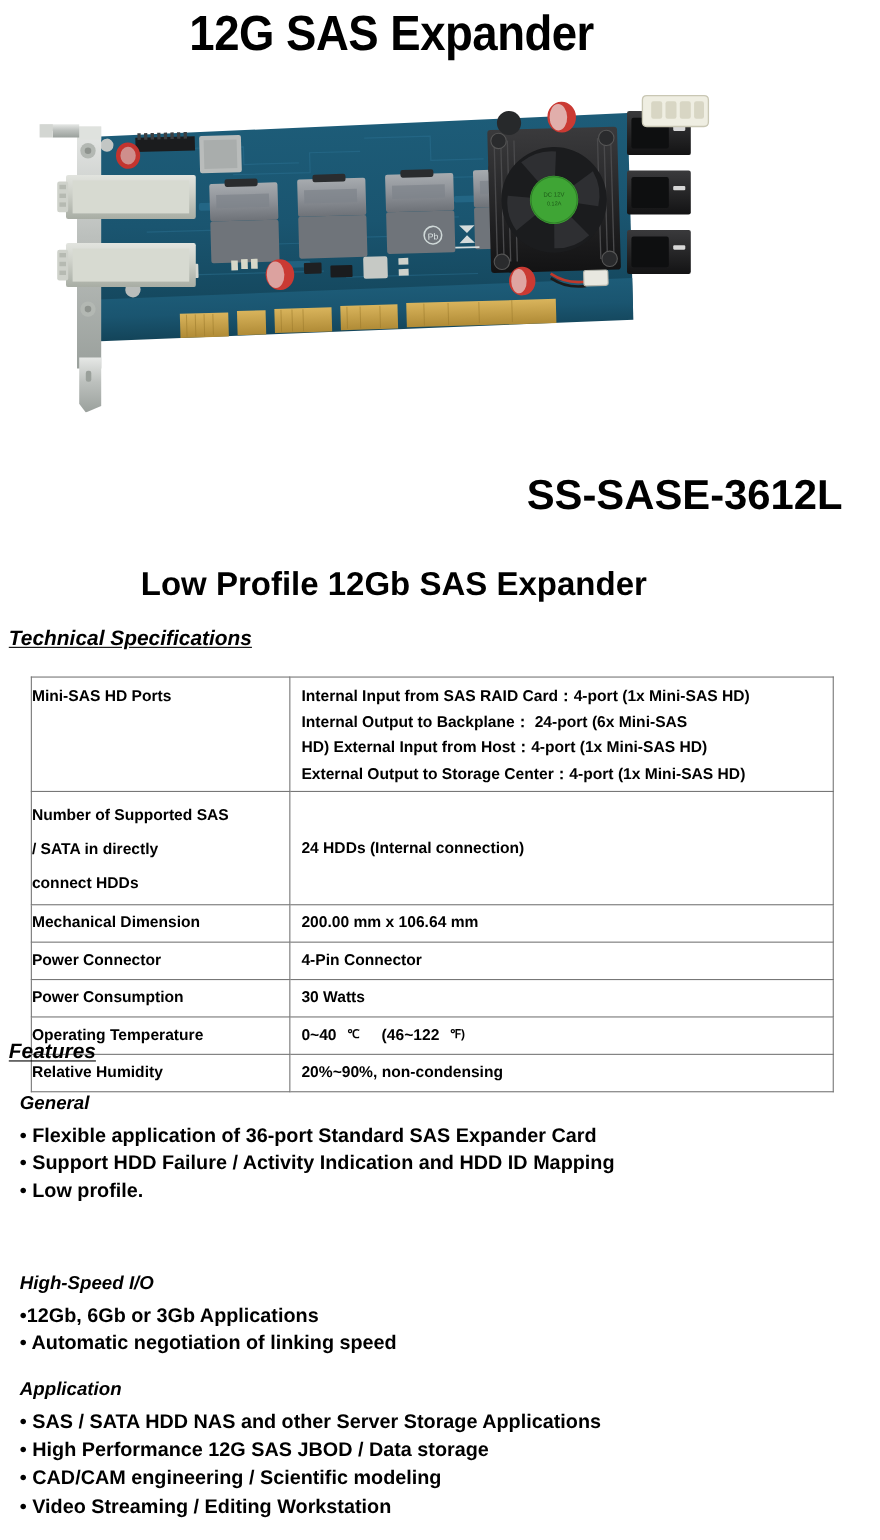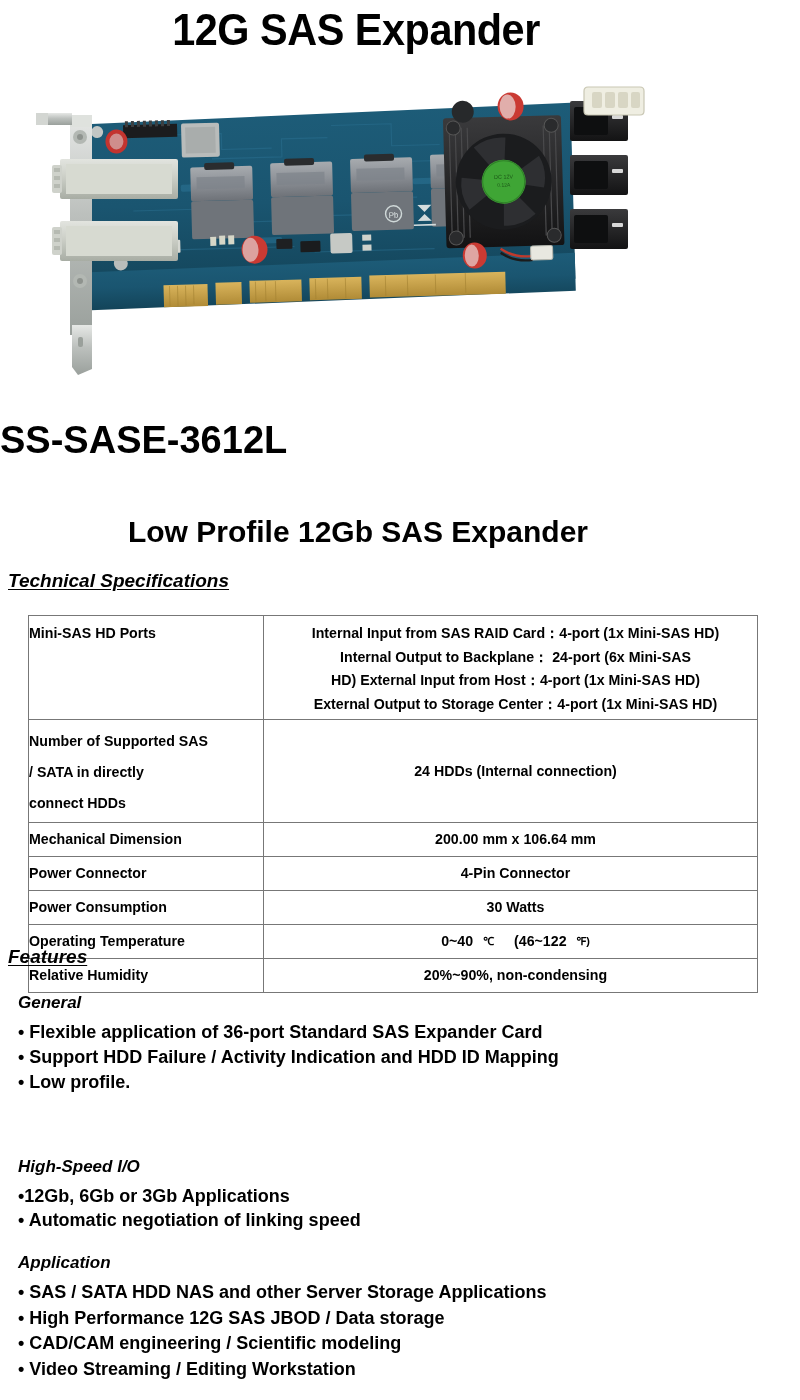--- a/index.html
+++ b/index.html
@@ -38,26 +38,27 @@
     top: 85px;
     width: 672px;
     height: 290px;
   }
   .product-photo svg { display: block; }
 
   
   .model-name {
     position: absolute;
     left: 0;
-    top: 417px;
+    top: 428px;
     width: 730px;
-    text-align: left;
+    text-align: right;
     font-size: 38px;
     font-weight: bold;
     line-height: 46px;
+    padding-left: 36px;
   }
   .subtitle {
     position: absolute;
     left: 0;
     top: 512px;
     width: 716px;
     text-align: center;
     font-size: 30px;
     font-weight: bold;
     line-height: 40px;
@@ -97,21 +98,20 @@
   .spec-table td.k {
     width: 234px;
     padding: 3px 0 3px 0;
     white-space: nowrap;
     overflow: visible;
   }
   .spec-table td.v {
     padding: 3px 0 3px 10px;
     white-space: nowrap;
     overflow: visible;
-    text-align: center;
   }
   .spec-table tr.r-ports td { height: 92px; vertical-align: top; padding-top: 6px; }
   .spec-table tr.r-ports td.v { line-height: 23.5px; }
   .spec-table tr.r-ports td.k { vertical-align: top; }
   .spec-table tr.r-num td { height: 80px; }
   .spec-table tr.r-num td.k {
     vertical-align: top;
     line-height: 31px;
     padding-top: 6px;
     height: 80px;

